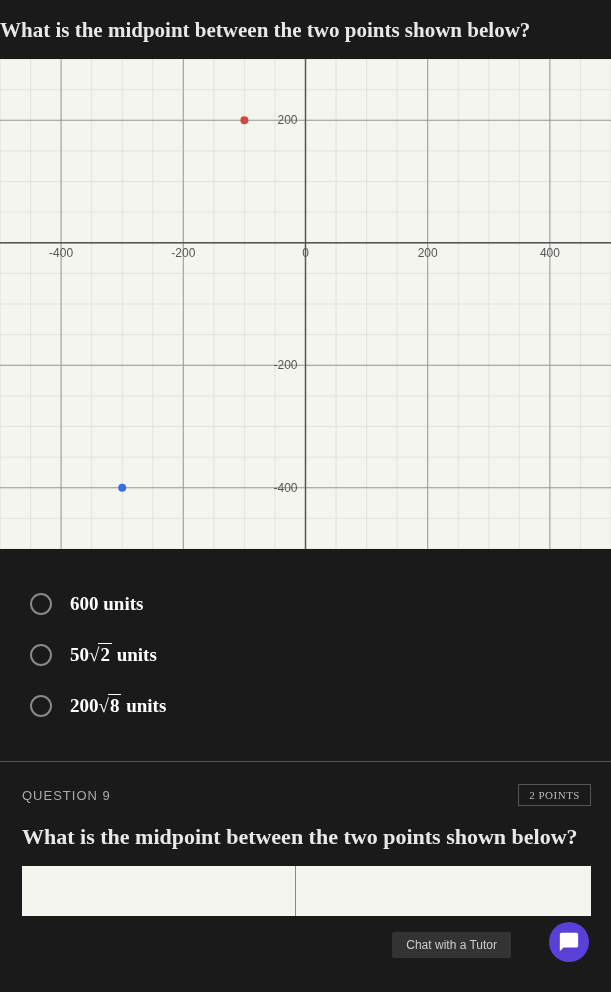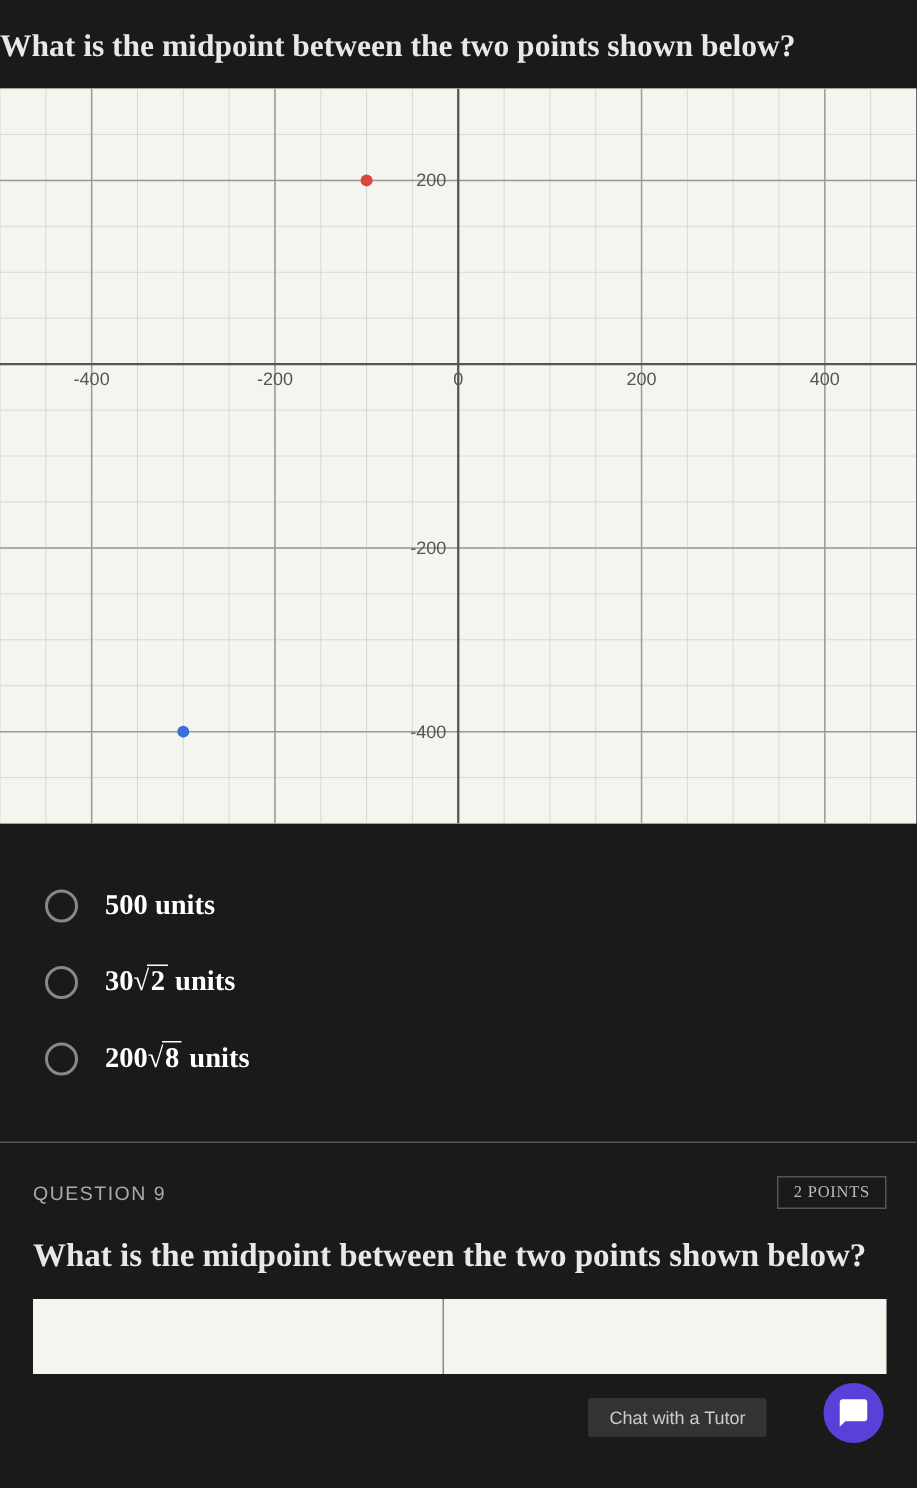--- a/index.html
+++ b/index.html
@@ -221,27 +221,27 @@
         <circle cx="244.4" cy="61.25" r="4" fill="#d9453a"></circle>
         <circle cx="122.2" cy="428.75" r="4" fill="#3a6fd9"></circle>
       </g>
   </svg>
 </div>
 
 <div class="options">
   <div class="option">
     <div class="radio"></div>
     <div class="option-label">
-      <span>500</span><span> units</span>
+      <span>600</span><span> units</span>
     </div>
   </div>
   <div class="option">
     <div class="radio"></div>
     <div class="option-label">
-      <span>30</span><span class="sqrt">
+      <span>50</span><span class="sqrt">
           <span class="sqrt-sym"></span>
           <span class="radicand">2</span>
         </span><span> units</span>
     </div>
   </div>
   <div class="option">
     <div class="radio"></div>
     <div class="option-label">
       <span>200</span><span class="sqrt">
           <span class="sqrt-sym"></span>

